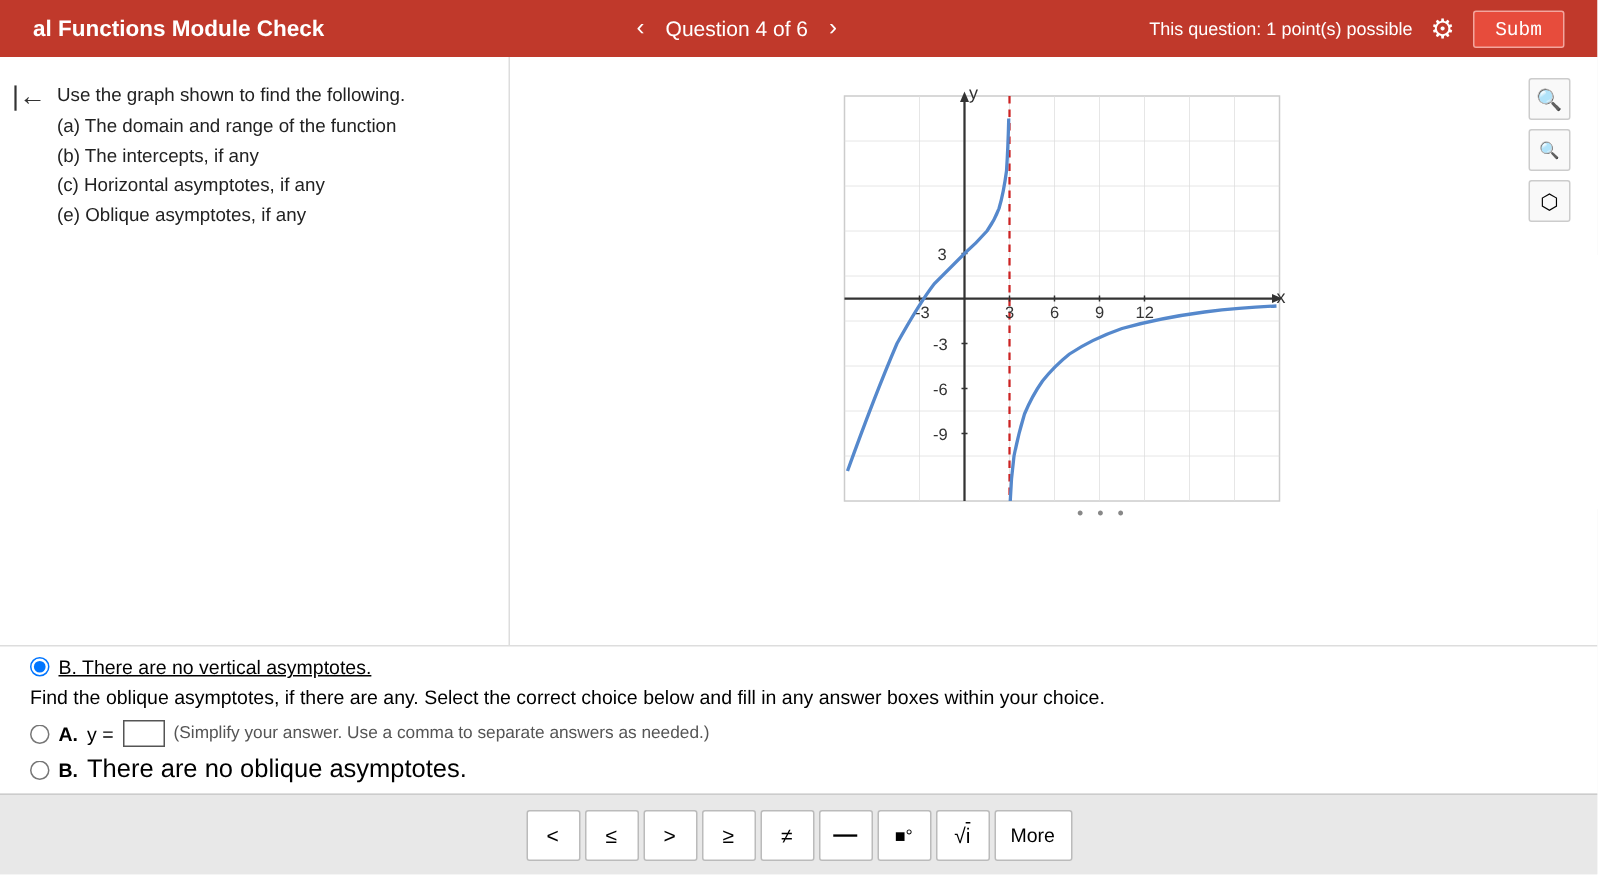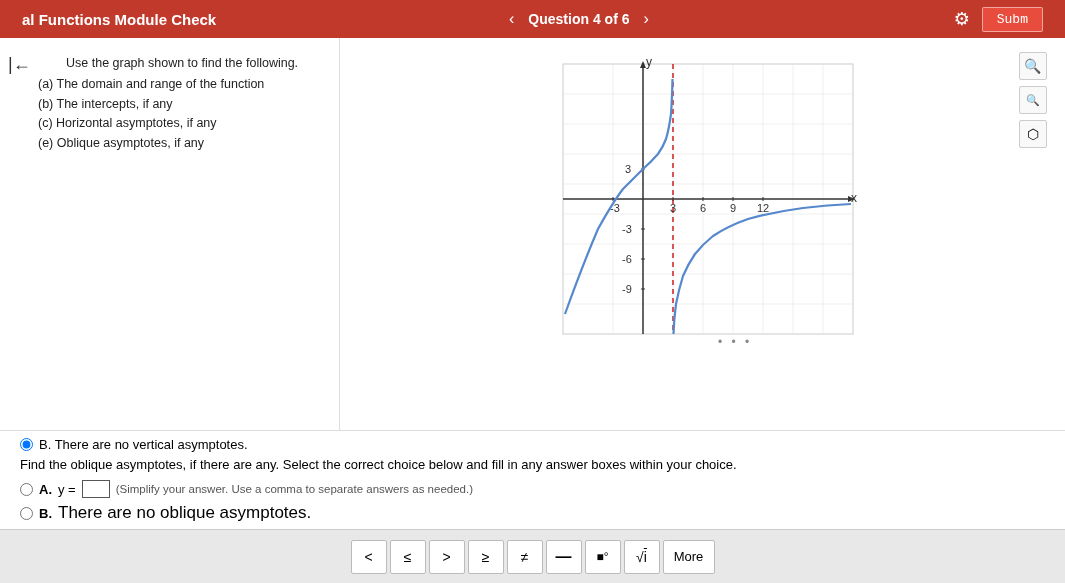--- a/index.html
+++ b/index.html
@@ -36,21 +36,21 @@
       background: none;
       border: none;
       color: white;
       font-size: 16px;
       cursor: pointer;
       padding: 2px 6px;
     }
     .question-label {
       color: white;
       font-size: 14px;
-      font-weight: bold;
+      font-weight: normal;
     }
     .header-right {
       display: flex;
       align-items: center;
       gap: 12px;
     }
     .quiz-info {
       text-align: right;
       font-size: 12px;
       color: white;
@@ -185,34 +185,35 @@
   <div class="header-left">
     <span style="font-size:15px;font-weight:bold;color:white;">al Functions Module Check</span>
   </div>
   <div class="header-center">
     <button class="nav-btn">‹</button>
     <span class="question-label">Question 4 of 6</span>
     <button class="nav-btn">›</button>
   </div>
   <div class="header-right">
     <div class="quiz-info">
+      <div>This question: 1 point(s) possible</div>
     </div>
     <button class="settings-btn">⚙</button>
     <button class="submit-btn">Subm</button>
   </div>
 </div>
 
 <div style="background:white; height: calc(583px - 38px - 54px); display:flex; flex-direction:column;">
 
   <div style="display:flex; flex:1; overflow:hidden;">
 
     <div class="left-panel">
       <span class="back-arrow">|←</span>
       <div class="instructions">
-        <div style="margin-bottom:2px;margin-left:28px;">Use the graph shown to find the following.</div>
+        <div style="margin-bottom:2px;">Use the graph shown to find the following.</div>
         <div>(a)  The domain and range of the function</div>
         <div>(b)  The intercepts, if any</div>
         <div>(c)  Horizontal asymptotes, if any</div>
         <div>(e)  Oblique asymptotes, if any</div>
       </div>
     </div>
 
     <div class="graph-panel" style="position:relative; flex:1;">
 
       <div class="graph-tools">
@@ -291,21 +292,21 @@
           <text x="185" y="292" font-size="12" fill="#888" letter-spacing="3">• • •</text>
         </svg>
       </div>
     </div>
   </div>
 
   <div style="padding: 6px 20px 6px 20px; border-top:1px solid #ddd; background:white;">
 
     <div style="display:flex; align-items:center; gap:6px; margin-bottom:5px;">
       <input type="radio" checked="" name="vasym" style="">
-      <span style="font-size:13px;">B.  There are no vertical asymptotes.</span>
+      <span style="font-size:13px;text-decoration:underline;">B.  There are no vertical asymptotes.</span>
     </div>
 
     <div style="font-size:13px; margin-bottom:8px;">Find the oblique asymptotes, if there are any. Select the correct choice below and fill in any answer boxes within your choice.</div>
 
     <div style="display:flex; align-items:center; gap:6px; margin-bottom:5px;">
       <input type="radio" name="obliq" style="">
       <span style="font-size:13px; font-weight:bold;">A.</span>
       <span style="font-size:13px;">y =</span>
       <input type="text" class="answer-input" style="width: 28px; height: 18px; border: 1px solid rgb(85, 85, 85); vertical-align: middle;">
       <span style="font-size:11.5px; color:#555; ">(Simplify your answer. Use a comma to separate answers as needed.)</span>

